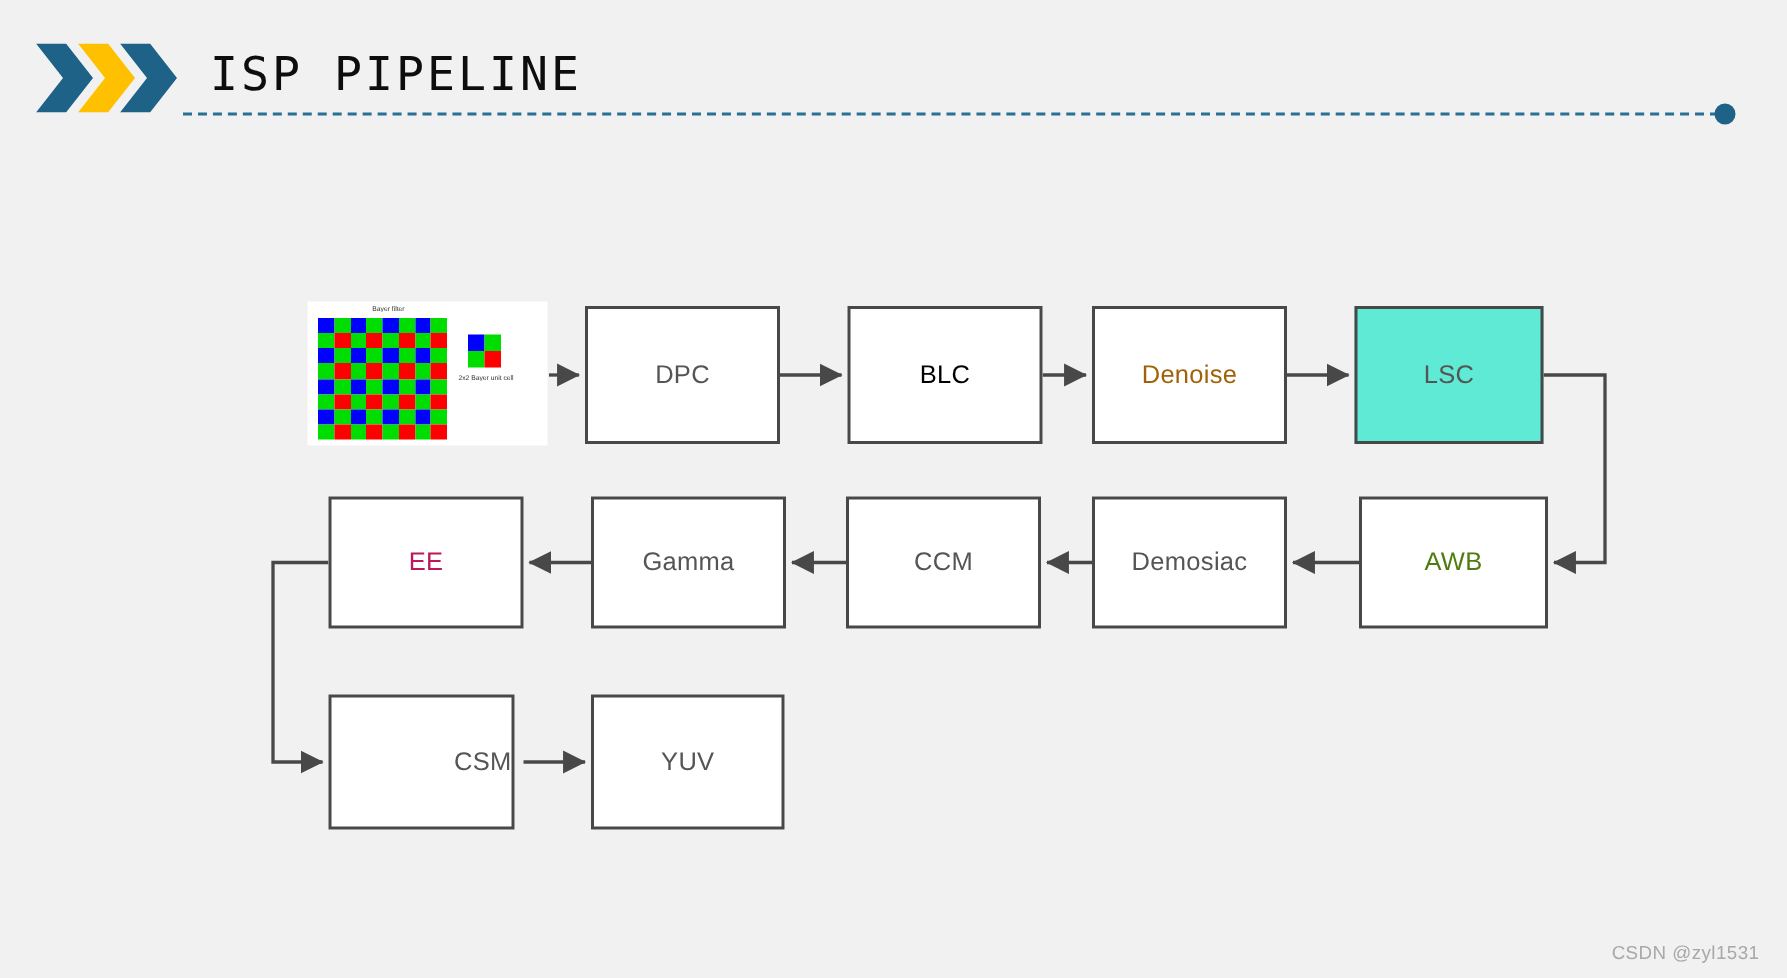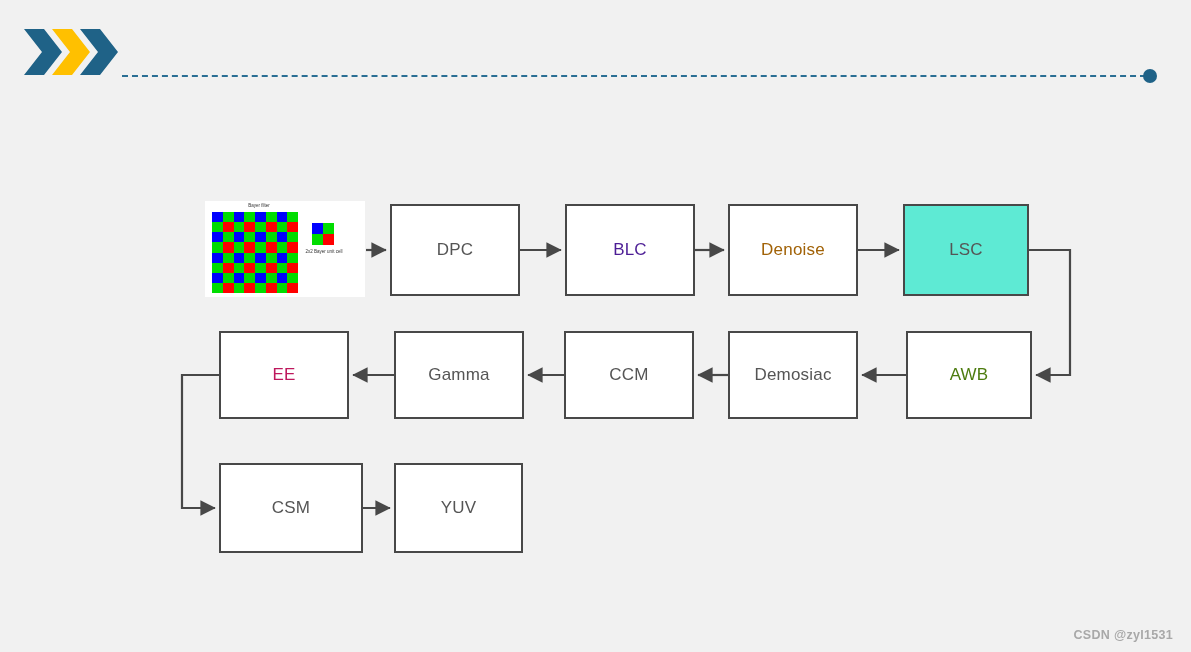--- a/index.html
+++ b/index.html
@@ -142,34 +142,34 @@
 
   
   #watermark {
     position: absolute;
     right: 18px;
     bottom: 10px;
     font-size: 12.5px;
     color: #a8a8a8;
     font-family: "Liberation Sans", sans-serif;
     letter-spacing: 0.3px;
-    font-weight: bold;
   }
 </style>
 </head>
 <body>
 
 <div id="slide" style="background: rgb(241, 241, 241);">
 
   <svg id="header-chevrons" viewBox="0 0 94 46">
     <path id="chev1" d="M0 0 L20 0 L38 23 L20 46 L0 46 L18 23 Z" fill="#1f6287"></path>
     <path id="chev2" d="M28 0 L48 0 L66 23 L48 46 L28 46 L46 23 Z" fill="#ffc000"></path>
     <path id="chev3" d="M56 0 L76 0 L94 23 L76 46 L56 46 L74 23 Z" fill="#1f6287"></path>
   </svg>
 
+  <div id="title-text">ISP PIPELINE</div>
   <div id="title-rule" style="border-top-color: rgb(42, 111, 148);"></div>
   <div id="title-dot" style="background: rgb(31, 98, 135);"></div>
 
   <div id="bayer-card">
     <div id="bayer-caption">Bayer filter</div>
     <div id="bayer-grid">
         <div class="cell" style="background: rgb(0, 0, 255);"></div>
         <div class="cell" style="background: rgb(0, 221, 0);"></div>
         <div class="cell" style="background: rgb(0, 0, 255);"></div>
         <div class="cell" style="background: rgb(0, 221, 0);"></div>
@@ -262,21 +262,21 @@
         <path d="M219 375 L182 375 L182 508 L215 508" stroke="#484848" marker-end="url(#arrR)"></path>
         <path d="M349 508 L390 508" stroke="#484848" marker-end="url(#arrR)"></path>
       </g>
   </svg>
 
   <div id="boxes-layer">
       <div class="pbox" style="left: 390px; top: 204px; width: 130px; height: 92px; border-color: rgb(72, 72, 72); background: rgb(255, 255, 255);">
         <span class="pbox-label" style="color: rgb(85, 85, 85);">DPC</span>
       </div>
       <div class="pbox" style="left: 565px; top: 204px; width: 130px; height: 92px; border-color: rgb(72, 72, 72); background: rgb(255, 255, 255);">
-        <span class="pbox-label" style="color: #4c1d95;">BLC</span>
+        <span class="pbox-label" style="color: #000000;">BLC</span>
       </div>
       <div class="pbox" style="left: 728px; top: 204px; width: 130px; height: 92px; border-color: rgb(72, 72, 72); background: rgb(255, 255, 255);">
         <span class="pbox-label" style="color: #a16207;">Denoise</span>
       </div>
       <div class="pbox" style="left: 903px; top: 204px; width: 126px; height: 92px; border-color: rgb(72, 72, 72); background: #5eead4;">
         <span class="pbox-label" style="color: rgb(85, 85, 85);">LSC</span>
       </div>
       <div class="pbox" style="left: 219px; top: 331px; width: 130px; height: 88px; border-color: rgb(72, 72, 72); background: rgb(255, 255, 255);">
         <span class="pbox-label" style="color: #be185d;">EE</span>
       </div>
@@ -285,21 +285,21 @@
       </div>
       <div class="pbox" style="left: 564px; top: 331px; width: 130px; height: 88px; border-color: rgb(72, 72, 72); background: rgb(255, 255, 255);">
         <span class="pbox-label" style="color: rgb(85, 85, 85);">CCM</span>
       </div>
       <div class="pbox" style="left: 728px; top: 331px; width: 130px; height: 88px; border-color: rgb(72, 72, 72); background: rgb(255, 255, 255);">
         <span class="pbox-label" style="color: rgb(85, 85, 85);">Demosiac</span>
       </div>
       <div class="pbox" style="left: 906px; top: 331px; width: 126px; height: 88px; border-color: rgb(72, 72, 72); background: rgb(255, 255, 255);">
         <span class="pbox-label" style="color: #4d7c0f;">AWB</span>
       </div>
-      <div class="pbox" style="left: 219px; top: 463px; width: 144px; height: 90px; border-color: rgb(72, 72, 72); background: rgb(255, 255, 255);">
+      <div class="pbox" style="left: 219px; top: 463px; width: 124px; height: 90px; border-color: rgb(72, 72, 72); background: rgb(255, 255, 255); justify-content: flex-end;">
         <span class="pbox-label" style="color: rgb(85, 85, 85);">CSM</span>
       </div>
       <div class="pbox" style="left: 394px; top: 463px; width: 129px; height: 90px; border-color: rgb(72, 72, 72); background: rgb(255, 255, 255);">
         <span class="pbox-label" style="color: rgb(85, 85, 85);">YUV</span>
       </div>
     </div>
 
   <div id="watermark" style="color: rgb(168, 168, 168);">CSDN @zyl1531</div>
 
 </div>

